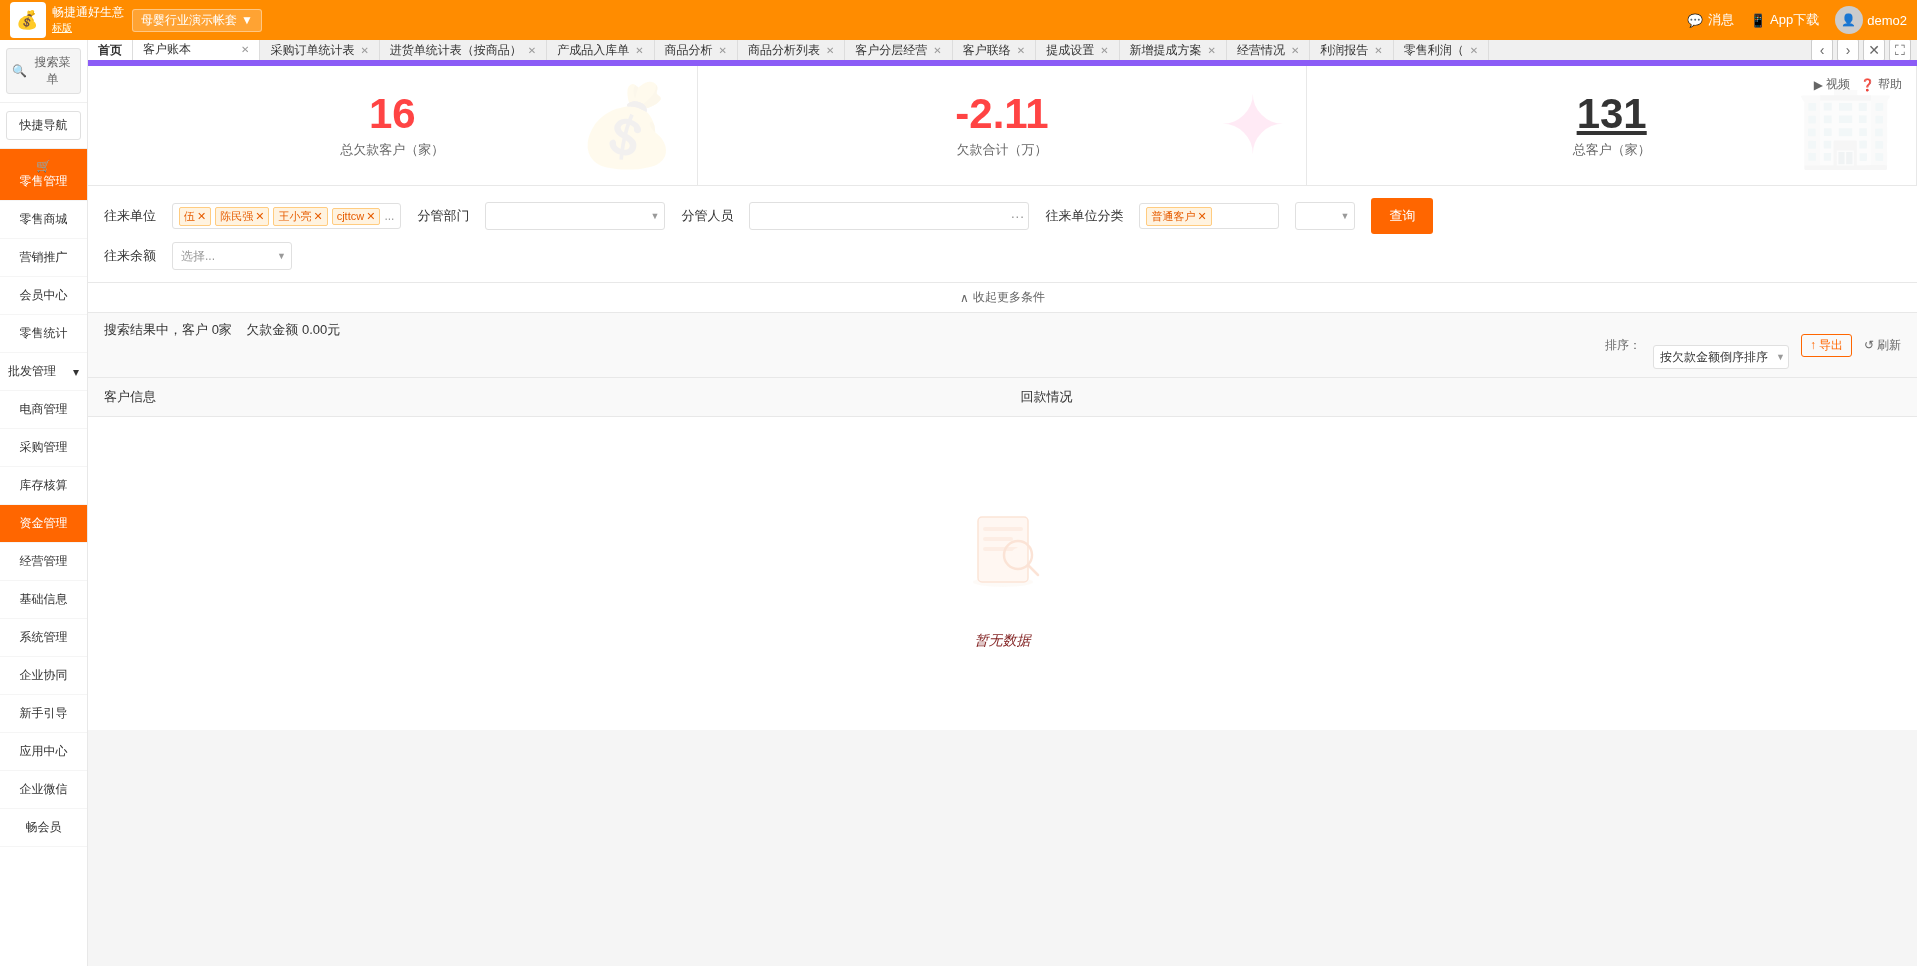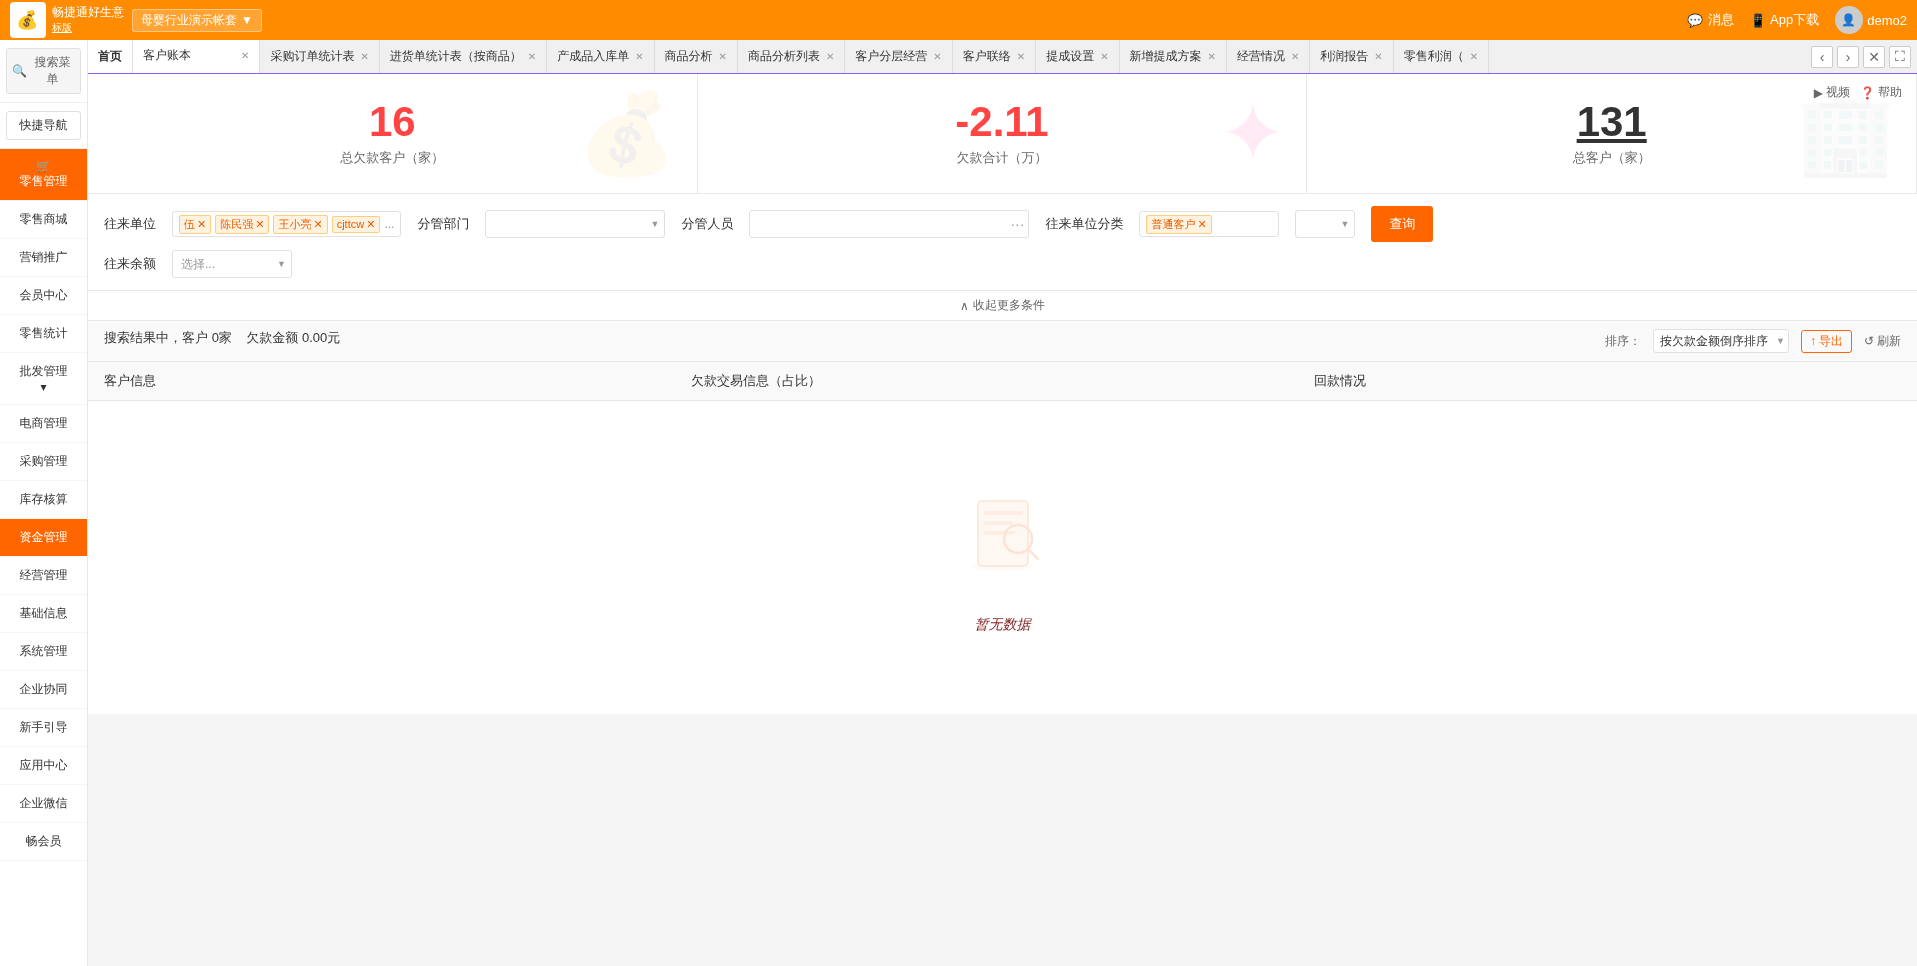--- a/index.html
+++ b/index.html
@@ -23,27 +23,27 @@
     .main-layout { display: flex; flex: 1; overflow: hidden; }
 
     
     .sidebar { width: 88px; background: #fff; border-right: 1px solid #e8e8e8; display: flex; flex-direction: column; flex-shrink: 0; overflow-y: auto; }
     .sidebar-search { padding: 8px 6px; border-bottom: 1px solid #f0f0f0; }
     .sidebar-search-btn { width: 100%; background: #f5f5f5; border: 1px solid #e0e0e0; border-radius: 3px; padding: 5px; font-size: 12px; color: #666; cursor: pointer; text-align: center; display: flex; align-items: center; justify-content: center; gap: 3px; }
     .sidebar-nav-btn { padding: 8px 6px; border-bottom: 1px solid #f0f0f0; }
     .sidebar-quick-nav { width: 100%; background: #fff; border: 1px solid #e0e0e0; border-radius: 3px; padding: 5px; font-size: 12px; color: #333; cursor: pointer; text-align: center; }
     .sidebar-item { padding: 10px 6px; cursor: pointer; text-align: center; font-size: 12px; color: #333; border-bottom: 1px solid #f5f5f5; }
     .sidebar-item.active { background: #ff6600; color: #fff; }
-    .sidebar-item-with-arrow { display: flex; align-items: center; justify-content: space-between; padding: 10px 8px; cursor: pointer; font-size: 12px; color: #333; border-bottom: 1px solid #f5f5f5; flex-direction: column; }
+    .sidebar-item-with-arrow { display: flex; align-items: center; justify-content: space-between; padding: 10px 8px; cursor: pointer; font-size: 12px; color: #333; border-bottom: 1px solid #f5f5f5; }
 
     
     .content-area { flex: 1; display: flex; flex-direction: column; overflow: hidden; }
 
     
-    .tab-bar { background: #f0f0f0; display: flex; align-items: center; border-bottom: 1px solid #8b5cf6; height: 34px; flex-shrink: 0; overflow: hidden; }
+    .tab-bar { background: #f0f0f0; display: flex; align-items: center; border-bottom: 6px solid #8b5cf6; height: 26px; flex-shrink: 0; overflow: hidden; }
     .tab-item { display: flex; align-items: center; padding: 0 10px; height: 34px; font-size: 12px; cursor: pointer; border-right: 1px solid #ddd; white-space: nowrap; gap: 4px; color: #333; background: #f0f0f0; flex-shrink: 0; }
     .tab-item.active { background: #fff; color: #333; border-bottom: 2px solid #fff; gap: 48px; }
     .tab-item.home { background: #fff; font-weight: bold; }
     .tab-close { font-size: 10px; color: #999; cursor: pointer; margin-left: 2px; }
     .tab-controls { display: flex; align-items: center; margin-left: auto; padding: 0 6px; gap: 4px; }
     .tab-ctrl-btn { width: 22px; height: 22px; display: flex; align-items: center; justify-content: center; cursor: pointer; color: #666; font-size: 14px; border: 1px solid #ccc; border-radius: 2px; background: #fff; }
 
     
     .page-content { flex: 1; overflow-y: auto; background: #f5f5f5; }
     .page-inner { padding: 0; }
@@ -78,21 +78,21 @@
     .filter-remainder-wrap::after { content: '▼'; position: absolute; right: 6px; font-size: 9px; color: #999; pointer-events: none; }
     .filter-remainder-wrap select { border: 1px solid #e0e0e0; border-radius: 3px; padding: 3px 24px 3px 8px; font-size: 12px; color: #999; background: #fff; height: 28px; min-width: 120px; appearance: none; cursor: pointer; }
 
     .collapse-row { display: flex; justify-content: center; padding: 6px; border-bottom: 1px solid #e8e8e8; background: #fff; }
     .collapse-btn { display: flex; align-items: center; gap: 4px; font-size: 12px; color: #666; cursor: pointer; background: none; border: none; }
 
     
     .results-bar { background: #f9f9f9; padding: 8px 16px; border-bottom: 1px solid #e8e8e8; display: flex; align-items: flex-start; justify-content: space-between; }
     .results-info { font-size: 13px; color: #333; display: flex; gap: 16px; }
     .results-actions { display: flex; align-items: center; gap: 12px; font-size: 12px; color: #666; }
-    .sort-select-wrap { position: relative; display: inline-flex; align-items: center; }
+    .sort-select-wrap { position: relative; display: inline-flex; align-items: center; margin-top: 24px; }
     .sort-select-wrap select { border: 1px solid #e0e0e0; border-radius: 3px; padding: 2px 20px 2px 6px; font-size: 12px; color: #333; background: #fff; height: 24px; appearance: none; cursor: pointer; }
     .sort-select-wrap::after { content: '▼'; position: absolute; right: 4px; font-size: 9px; color: #999; pointer-events: none; }
     .action-btn { display: flex; align-items: center; gap: 3px; cursor: pointer; color: #ff6600; border: 1px solid #ff6600; padding: 2px 8px; border-radius: 3px; font-size: 12px; }
     .refresh-btn { cursor: pointer; color: #666; font-size: 12px; display: flex; align-items: center; gap: 3px; }
 
     
     .data-table { width: 100%; background: #fff; }
     .table-header { display: flex; align-items: center; padding: 10px 16px; border-bottom: 1px solid #e8e8e8; background: #f9f9f9; font-size: 13px; color: #333; font-weight: 500; }
     .col-customer { flex: 2; }
     .col-debt { flex: 2; }
@@ -412,21 +412,20 @@
               <div class="refresh-btn">
                 <span>↺</span>
                 <span>刷新</span>
               </div>
             </div>
           </div>
 
           <div class="data-table">
             <div class="table-header">
               <div class="col-customer">客户信息</div>
-              <div class="col-debt">欠款交易信息（占比）</div>
               <div class="col-repay">回款情况</div>
             </div>
 
             <div class="empty-state">
               <div class="empty-icon">
                 
                 <svg width="100" height="100" viewBox="0 0 100 100">
                   <ellipse cx="50" cy="85" rx="30" ry="5" fill="#f5e0d0" opacity="0.5"></ellipse>
                   <rect x="25" y="20" width="50" height="65" rx="4" fill="#ffe8d5" stroke="#f4a67a" stroke-width="1.5"></rect>
                   <rect x="30" y="30" width="40" height="4" rx="2" fill="#f4a67a" opacity="0.5"></rect>

